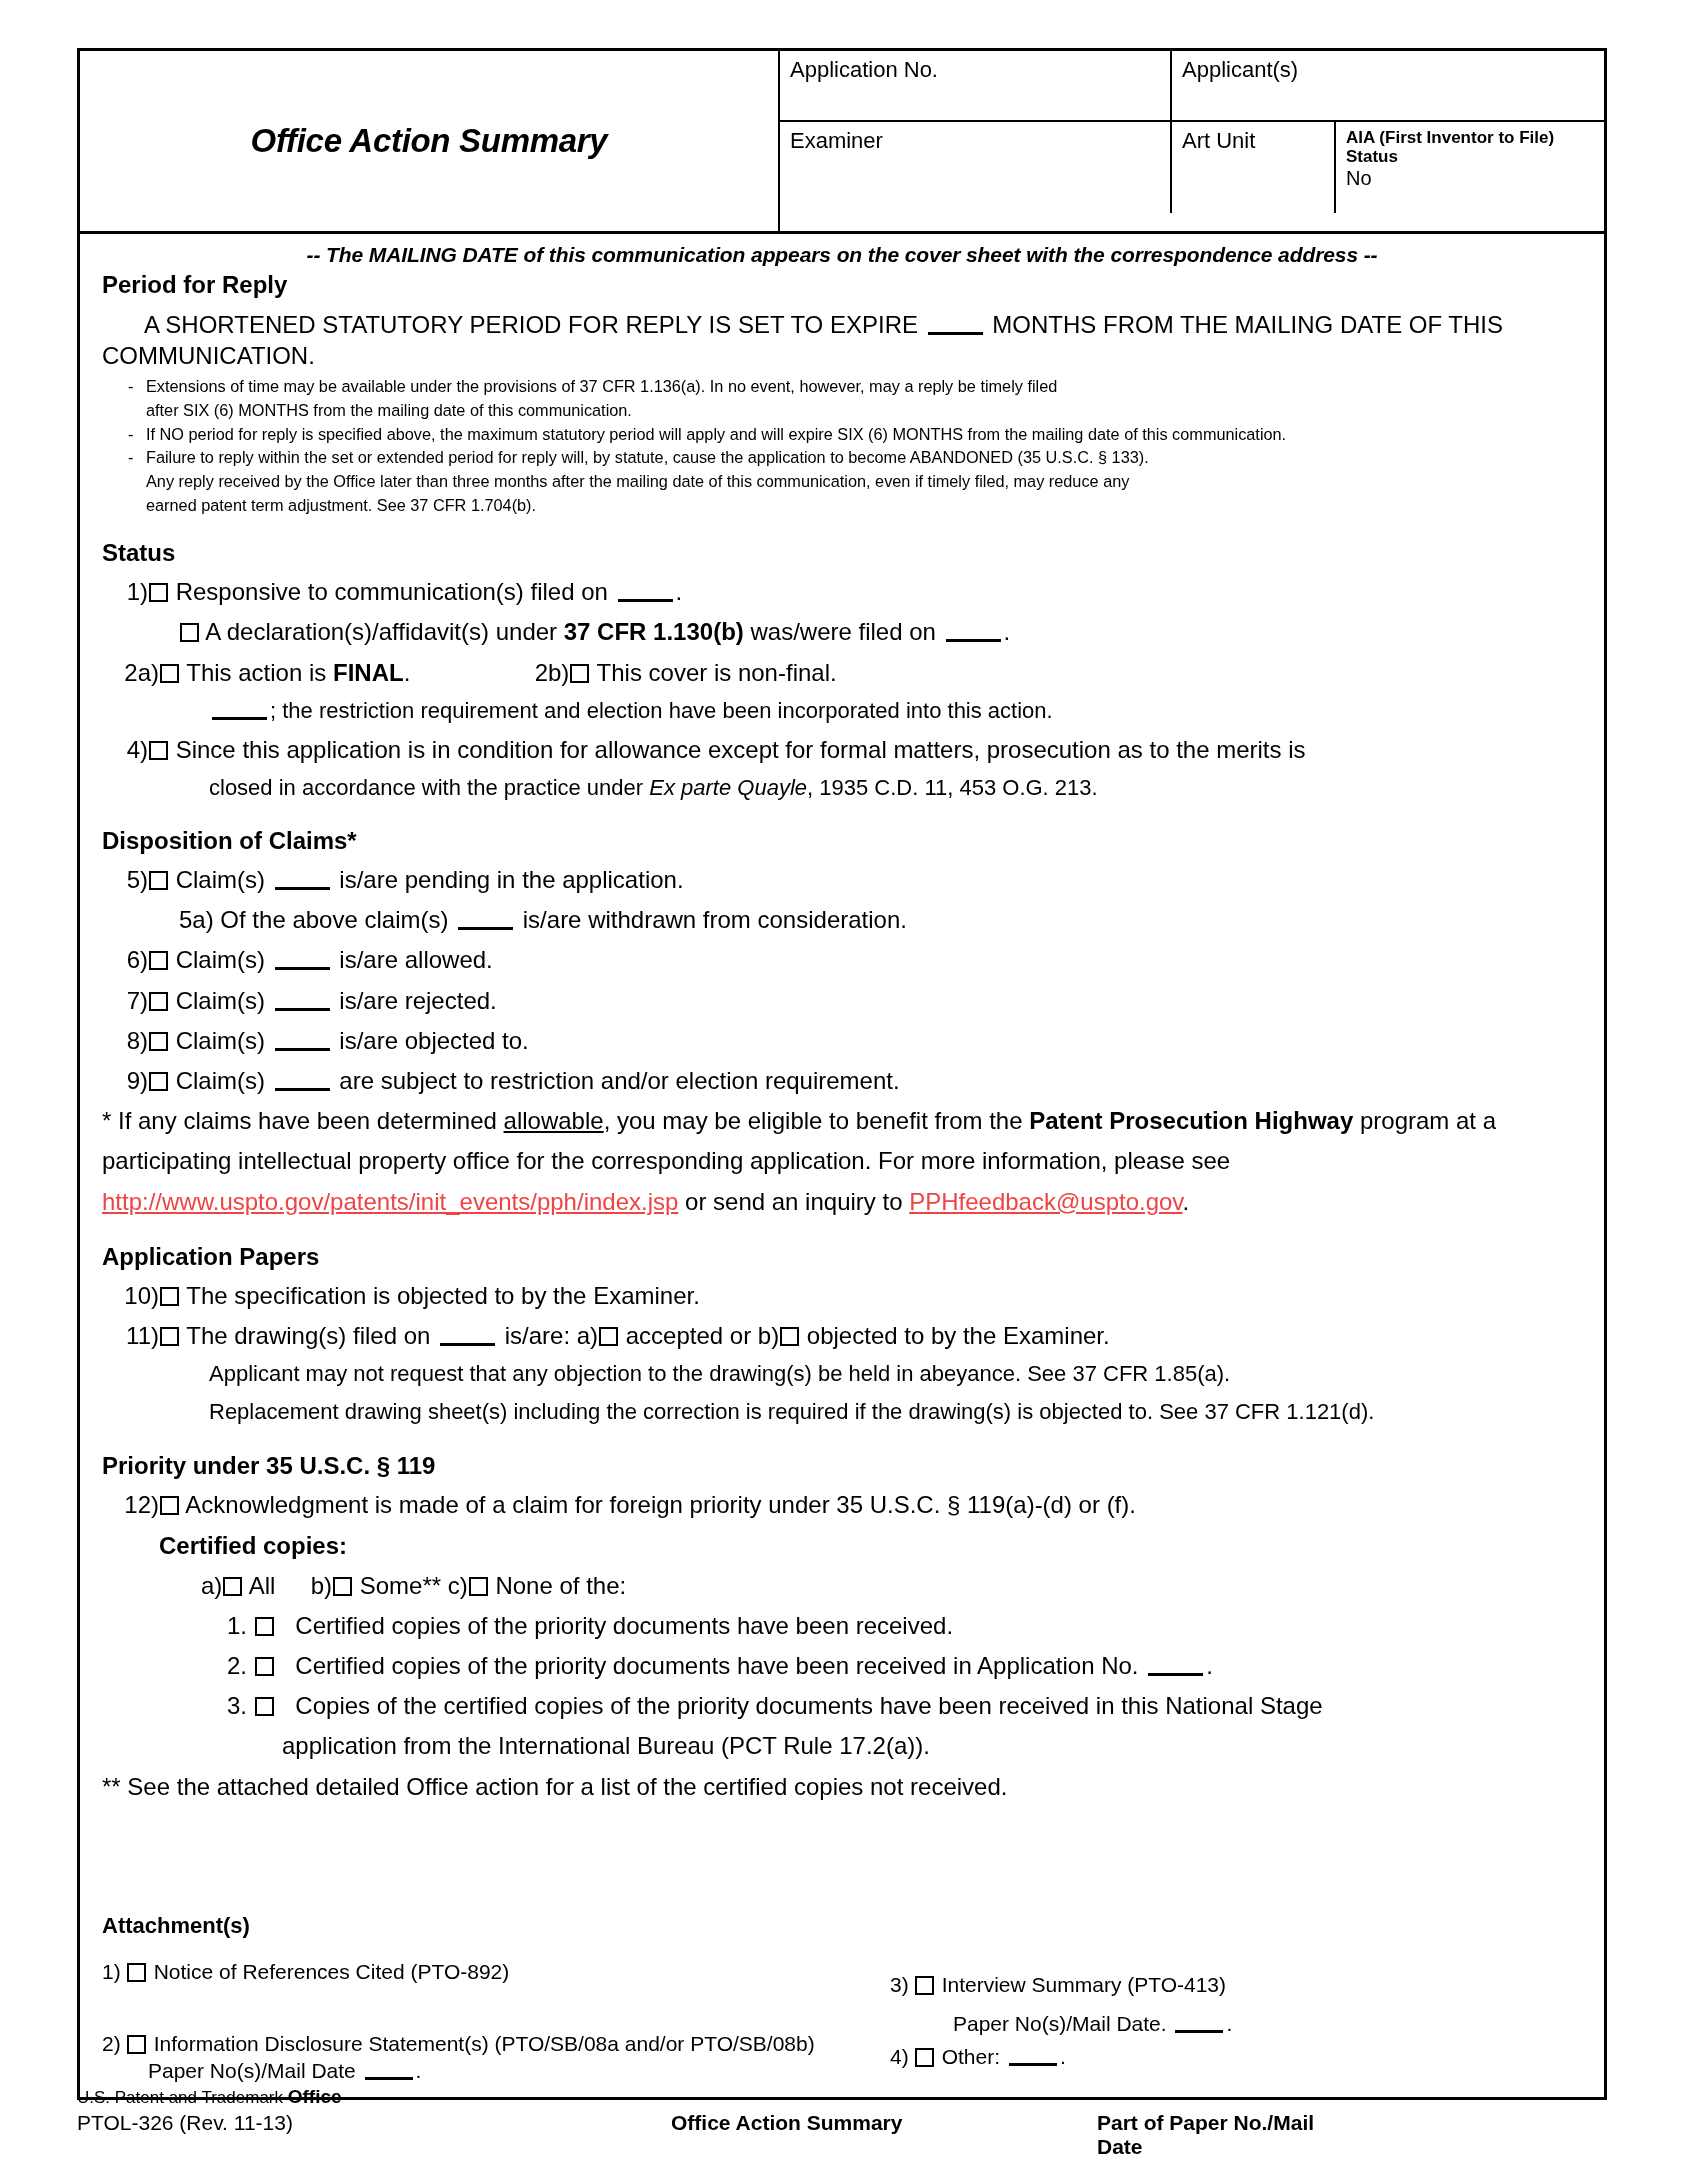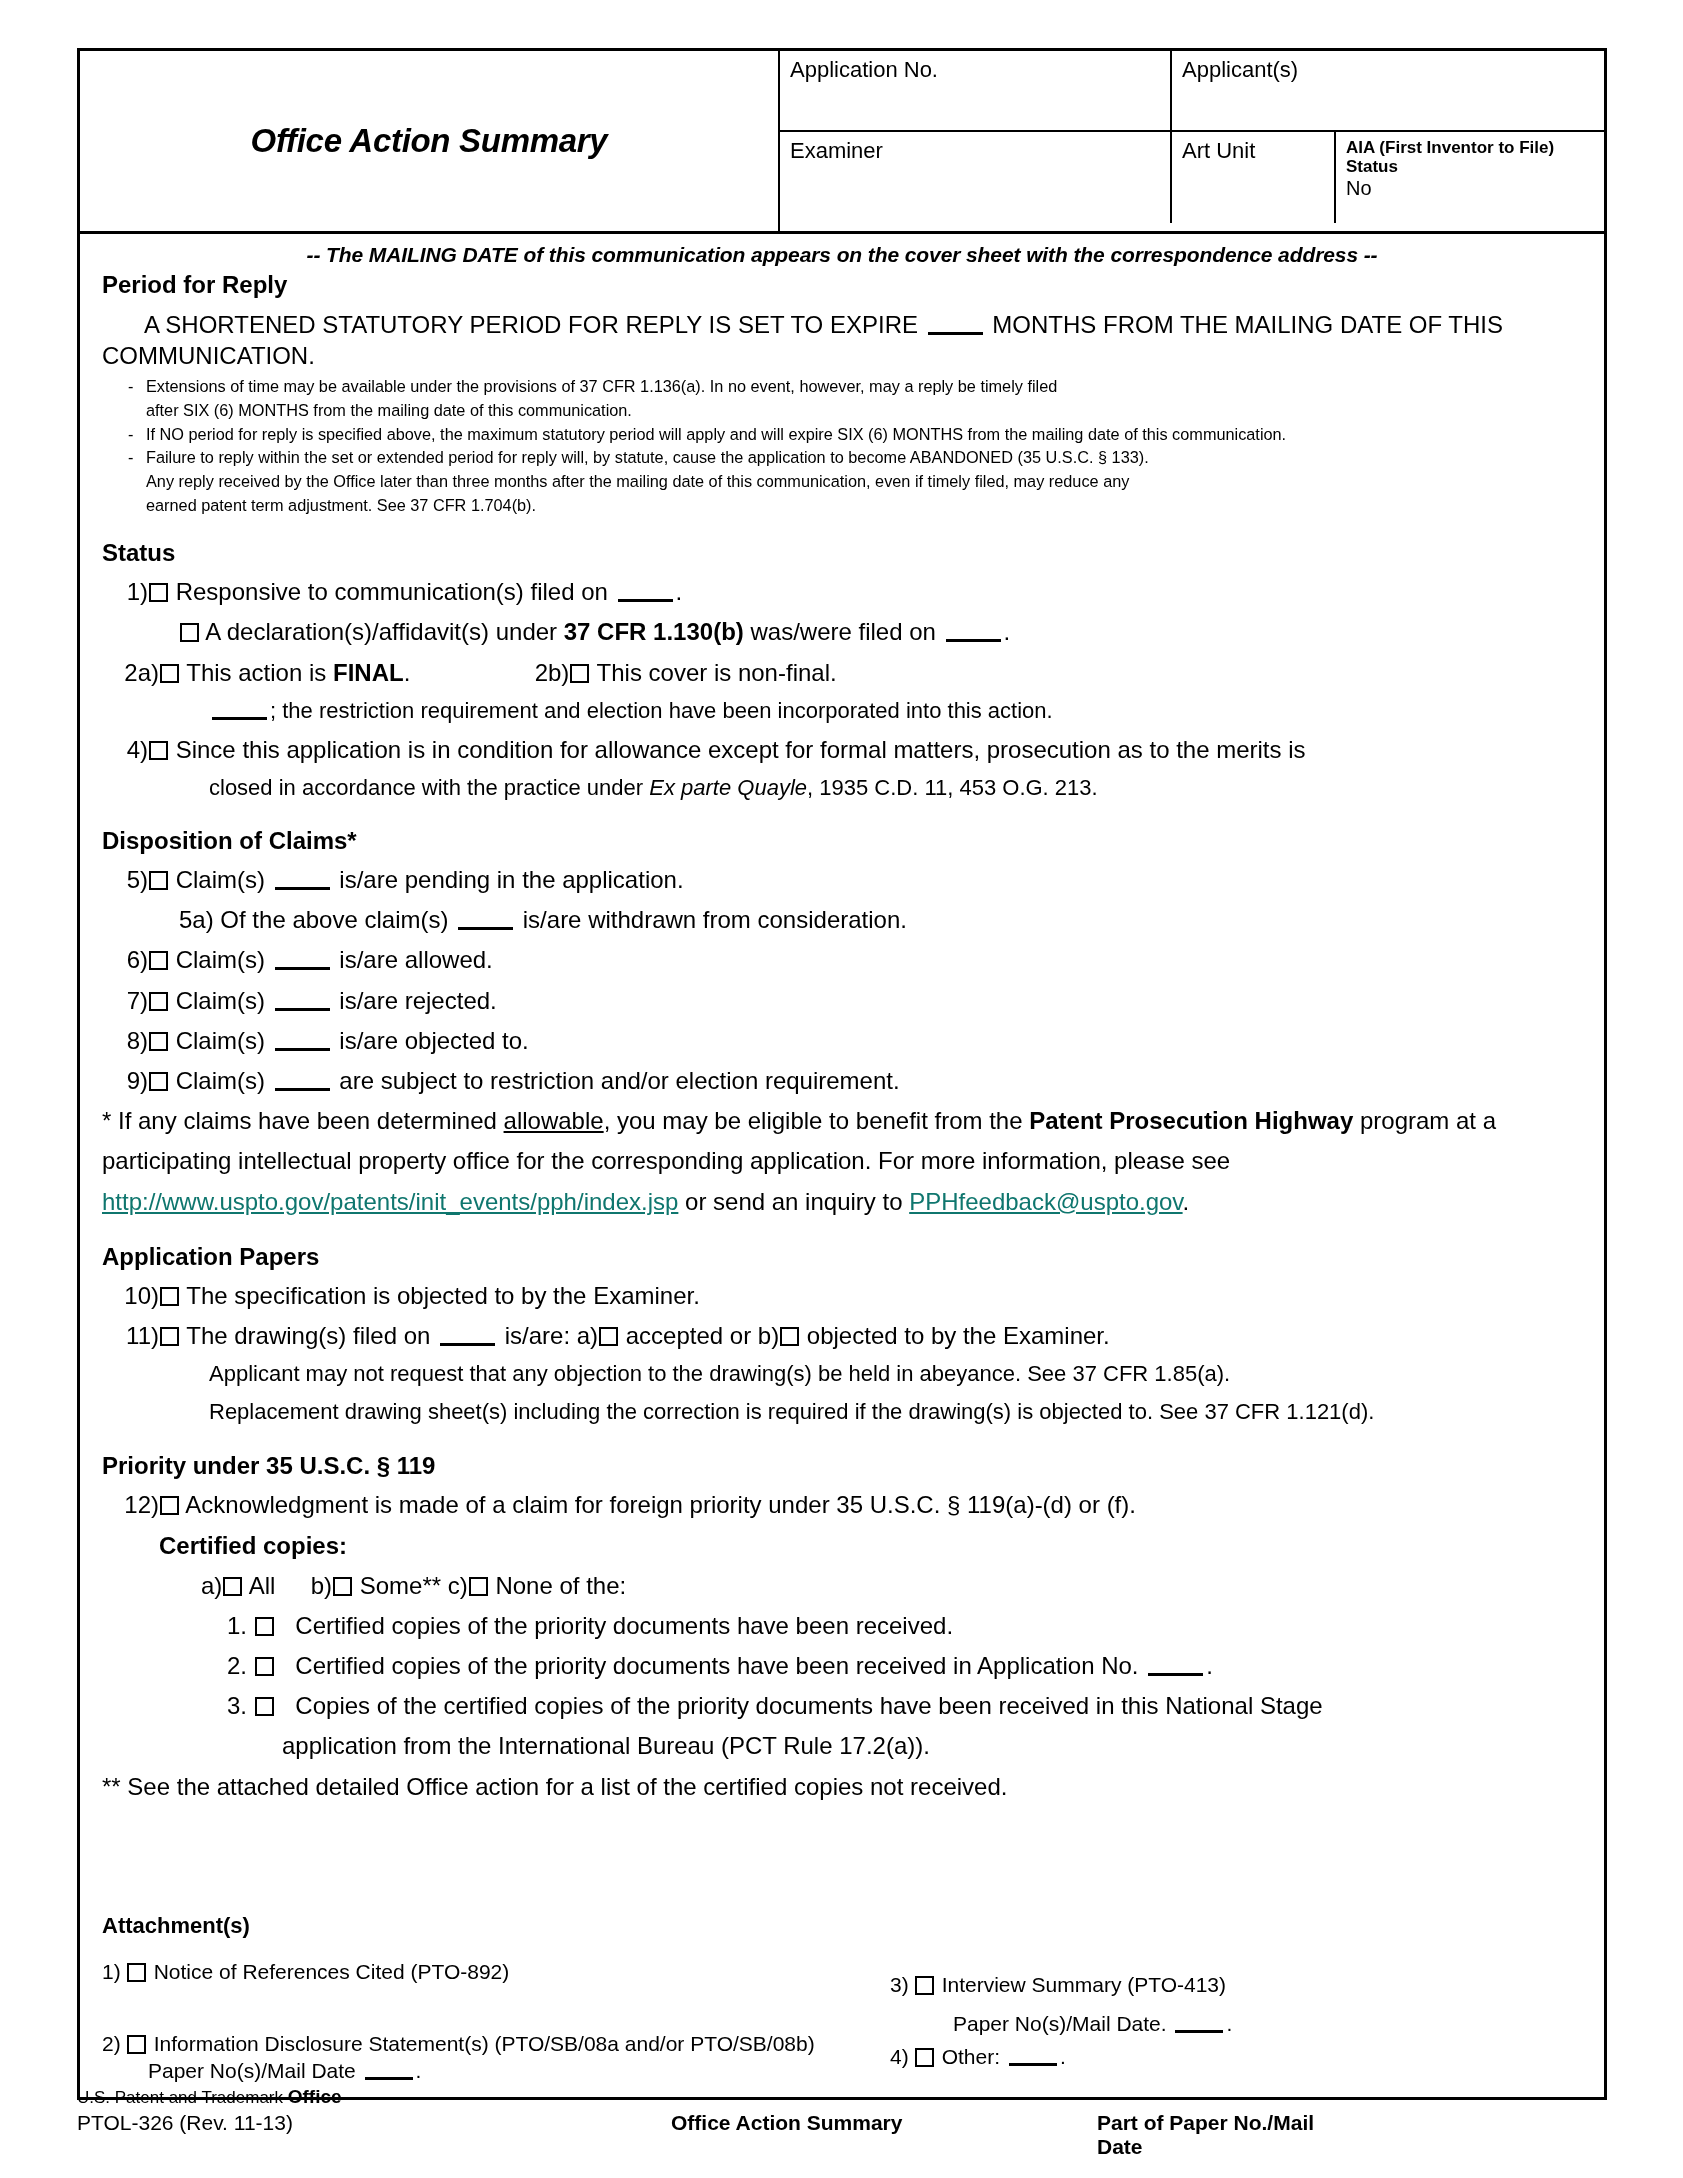--- a/index.html
+++ b/index.html
@@ -54,21 +54,21 @@
   .hdr-right {
     flex: 1 1 auto;
     display: flex;
     flex-direction: column;
     box-sizing: border-box;
   }
   .hdr-row {
     display: flex;
     box-sizing: border-box;
   }
-  .hdr-row-1 { height: 81px; border-bottom: 2px solid #000; }
+  .hdr-row-1 { height: 71px; border-bottom: 2px solid #000; }
   .hdr-row-2 { height: 91px; }
   .hdr-cell {
     box-sizing: border-box;
     padding: 6px 8px 4px 10px;
     font-size: 22px;
     line-height: 1.18;
   }
   .c-appno   { flex: 0 0 392px; border-right: 2px solid #000; }
   .c-applic  { flex: 1 1 auto; }
   .c-exam    { flex: 0 0 392px; border-right: 2px solid #000; }
@@ -161,21 +161,21 @@
   .sub2 {
     font-size: 22px;
     line-height: 1.30;
     margin-top: 9px;
     padding-left: 107px;
   }
   b { font-weight: bold; }
   i { font-style: italic; }
   .u { text-decoration: underline; }
   a.link, .link {
-    color: #0f766e;
+    color: #ef4444;
     text-decoration: underline;
   }
   .note {
     font-size: 24px;
     line-height: 1.30;
     margin-top: 9px;
   }
   .spacer-lg { height: 111px; }
 
   

